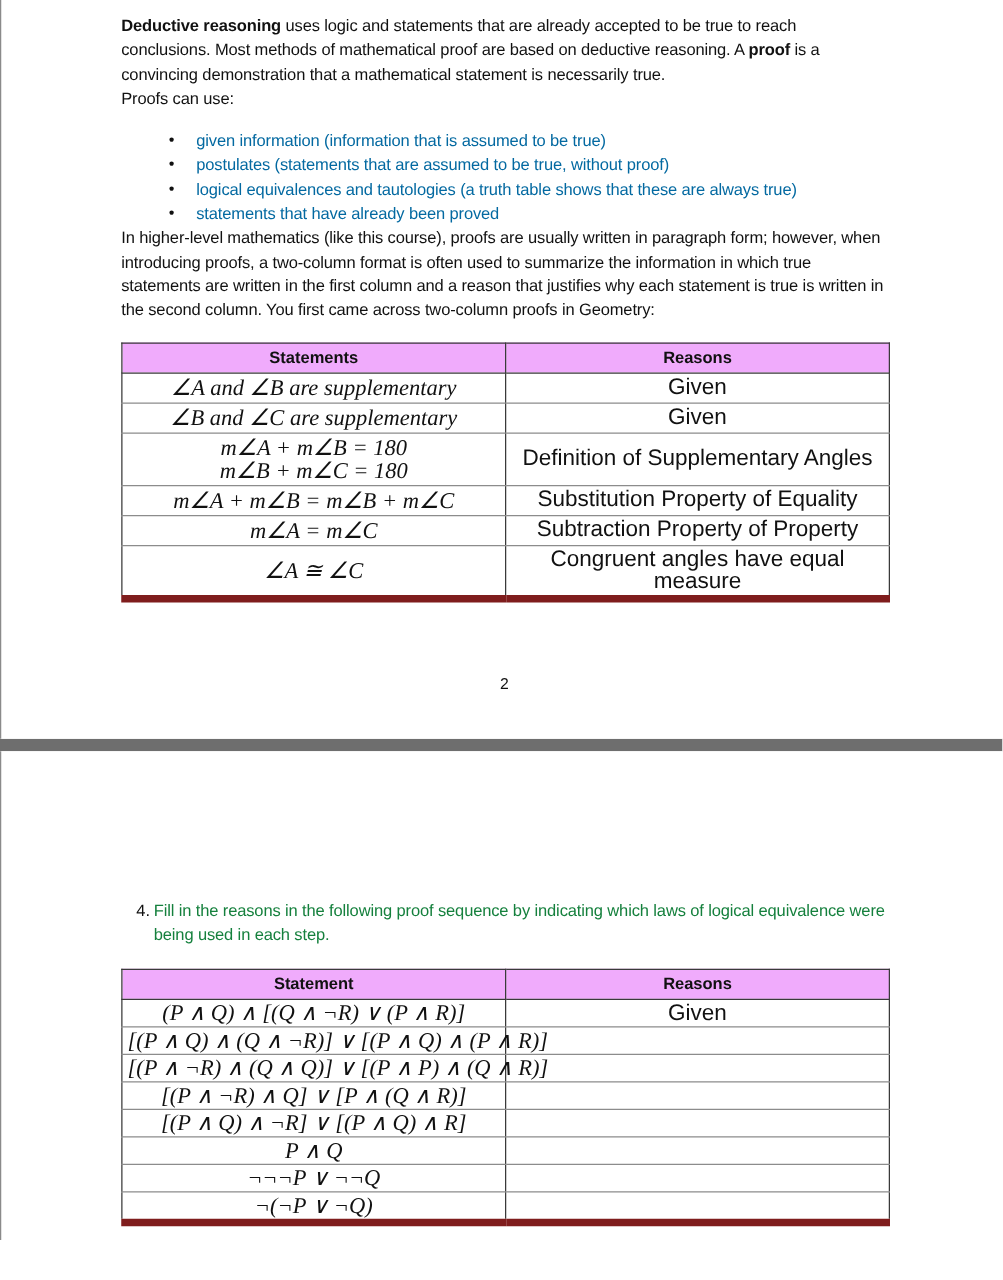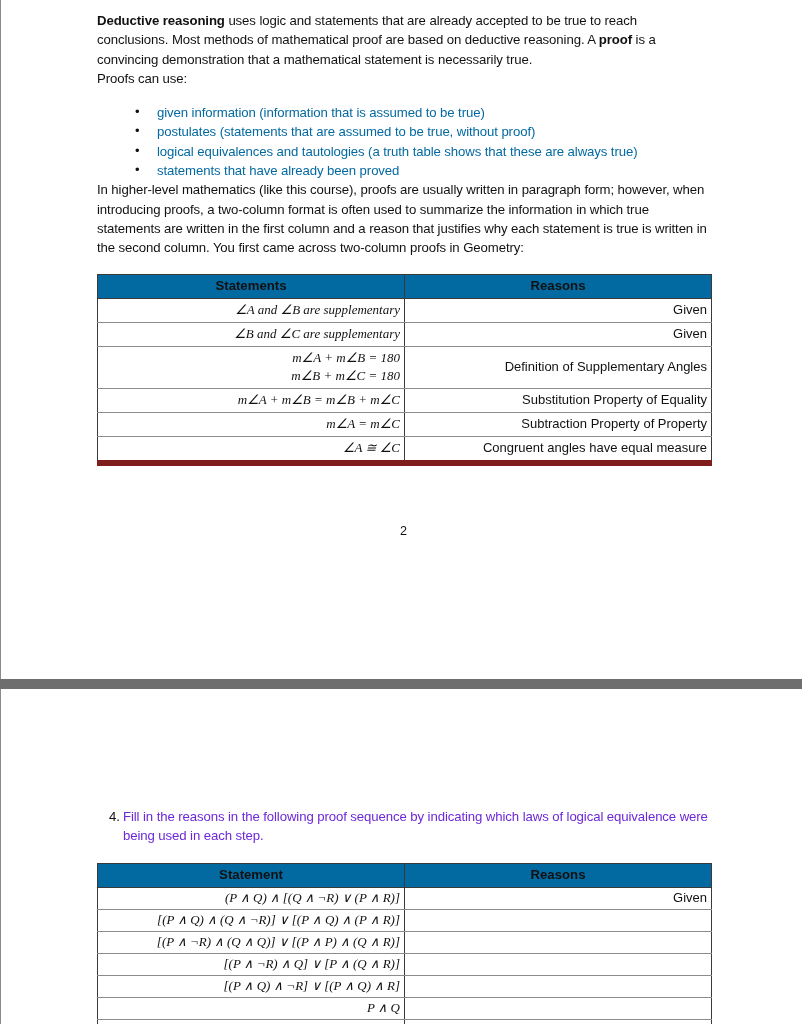--- a/index.html
+++ b/index.html
@@ -15,21 +15,21 @@
     overflow: hidden;
     position: relative;
   }
 
   .page {
     position: relative;
     background: #ffffff;
     box-sizing: border-box;
     border-left: 1px solid #8a8a8a;
   }
-  .page-1 { height: 679px; }
+  .page-1 { height: 591px; }
   .page-2 { height: 391px; }
 
   .page-gap {
     height: 10px;
     background: #6e6e6e;
     width: 100%;
   }
 
   .content {
     padding: 0 92px 0 96px;
@@ -78,32 +78,32 @@
     border-collapse: collapse;
     width: 614px;
     margin-top: 16px;
     table-layout: fixed;
     border: 1px solid #3a3a3a;
   }
   table.proof col.c1 { width: 307px; }
   table.proof col.c2 { width: 307px; }
 
   table.proof th {
-    background: #0369a1;
+    background: #f0abfc;
     font-size: 13.2px;
     font-weight: bold;
     text-align: center;
     padding: 3px 4px 4px 4px;
     border: 1px solid #3a3a3a;
     color: #111111;
     line-height: 16px;
   }
   table.proof td {
-    font-size: 13px;
-    text-align: right;
+    font-size: 18px;
+    text-align: center;
     padding: 2px 4px 3px 4px;
     border: 1px solid #8c8c8c;
     border-left-color: #3a3a3a;
     border-right-color: #3a3a3a;
     color: #111111;
     line-height: 17px;
     vertical-align: middle;
     height: 17px;
   }
   table.proof tr:last-child td { border-bottom: 6px solid #7f1d1d; }
@@ -138,21 +138,21 @@
     flex: 0 0 26px;
     font-size: 13.2px;
     line-height: 19.3px;
     color: #111111;
     padding-left: 12px;
     box-sizing: border-box;
   }
   .q-text {
     font-size: 13.2px;
     line-height: 19.3px;
-    color: #6d28d9;
+    color: #15803d;
     letter-spacing: -0.1px;
   }
   .table2-wrap { padding-left: 0px; }
   table.proof.t2 { margin-top: 17px; }
   table.proof.t2 td { height: 16px; line-height: 16px; }
 </style>
 </head>
 <body>
 
 <div class="page page-1">

